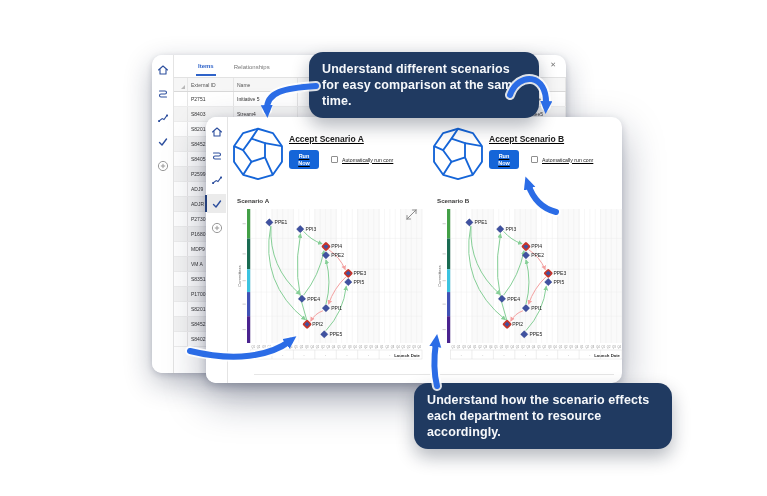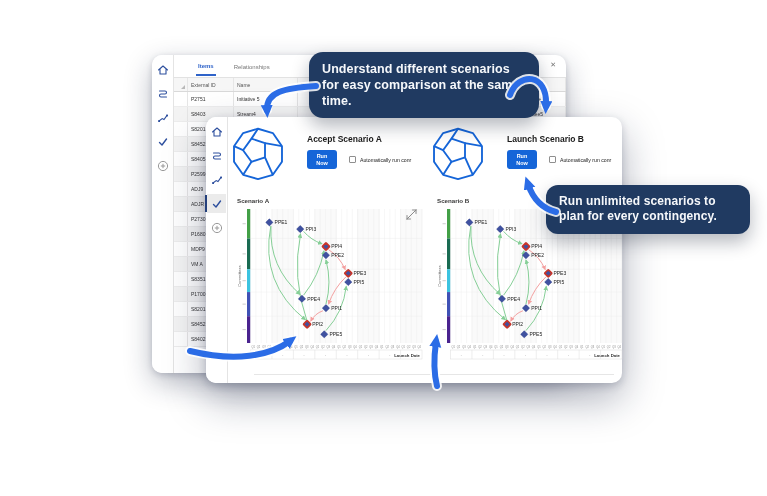--- a/index.html
+++ b/index.html
@@ -29,21 +29,21 @@
   .t-row.alt{background:#f4f4f4;}
   .t-row.head{height:14px;background:#f6f6f6;border-bottom:1px solid #d9d9d9;color:#555;}
   .t-cell{border-right:1px solid #e6e6e6;padding:0 3px;display:flex;align-items:center;overflow:hidden;white-space:nowrap;}
   .corner{position:relative;}
   .corner:after{content:"";position:absolute;right:2px;bottom:2px;border-left:4px solid transparent;border-bottom:4px solid #b9b9b9;}
 
   
   .fw-content{position:absolute;left:22px;top:0;right:0;bottom:0;}
   .panel{position:absolute;top:8px;height:66px;width:198px;display:flex;}
   .panel .dodeca{flex:0 0 56px;}
-  .panel-right{margin-left:21px;padding-top:9px;}
+  .panel-right{margin-left:3px;padding-top:9px;text-decoration:underline;}
   .panel-title{font-size:8.5px;font-weight:bold;color:#1c1c1c;}
   .panel-controls{display:flex;align-items:center;margin-top:6px;}
   .run-btn{width:30px;height:19px;background:#1565d8;border-radius:3px;color:#fff;font-size:5.5px;font-weight:bold;text-align:center;display:flex;align-items:center;justify-content:center;line-height:1.15;padding:1px 4px;}
   .chk{width:7px;height:7px;border:1px solid #8f8f8f;border-radius:1px;margin-left:12px;background:#fff;}
   .chk-label{font-size:5.2px;color:#222;margin-left:4px;white-space:nowrap;}
 
   .chart{position:absolute;top:78px;width:196px;height:172px;}
   .chart-a{left:8px;}
   .chart-b{left:208px;}
   .fw-divider{position:absolute;left:26px;right:8px;bottom:8px;height:1px;background:#e6e6e6;}
@@ -283,21 +283,21 @@
         </div>
       </div>
 
       <div class="panel" style="left:202px;">
         <svg class="dodeca" width="56" height="56" viewBox="0 0 60 60" fill="none" stroke="#1565d8" stroke-width="2" stroke-linejoin="round">
           <path d="M30,4 L45.9,8.6 L55.7,22.7 L55.7,39.3 L45.9,53.4 L30,58 L14.1,53.4 L4.3,39.3 L4.3,22.7 L14.1,8.6 Z"></path>
           <path d="M23,14.6 L37.5,19.4 L37.5,34.6 L23,39.4 L14,27 Z"></path>
           <path d="M23,14.6 L30,4 M37.5,19.4 L55.7,22.7 M37.5,34.6 L45.9,53.4 M23,39.4 L14.1,53.4 M14,27 L4.3,22.7"></path>
         </svg>
         <div class="panel-right">
-          <div class="panel-title">Launch Scenario B</div>
+          <div class="panel-title">Accept Scenario B</div>
           <div class="panel-controls">
             <div class="run-btn">Run Now</div>
             <div class="chk"></div>
             <div class="chk-label">Automatically run conr</div>
           </div>
         </div>
       </div>
 
       <svg class="chart chart-a" id="chart-a" viewBox="0 0 196 172">
           <defs>
@@ -583,21 +583,21 @@
           <text x="132.40625" y="161.2" font-size="3" fill="#aaa" text-anchor="middle">-</text>
           <text x="153.84375" y="161.2" font-size="3" fill="#aaa" text-anchor="middle">-</text>
           <text x="184" y="161.8" font-size="4.3" fill="#333" text-anchor="end" font-weight="bold">Launch Date</text>
         </svg>
 
       <div class="fw-divider"></div>
     </div>
   </div>
 
   <div class="callout co-top">Understand different scenarios for easy comparison at the same time.</div>
-  <div class="callout co-right">Run unlimited scenarios to plan for every contingency.</div>
+  <div class="callout co-bottom">Understand how the scenario effects each department to resource accordingly.</div>
 
   <svg class="arrows" width="767" height="496" viewBox="0 0 767 496">
     <defs>
       <marker id="ah" markerUnits="userSpaceOnUse" markerWidth="18" markerHeight="18" refX="5" refY="6" orient="auto">
         <path d="M0,0 L13,6 L0,12 Z" fill="#2b6ce6"></path>
       </marker>
     </defs>
     <g fill="none" stroke-linecap="round">
       <g stroke="#ffffff" stroke-width="10" opacity=".85">
         <path d="M 316,86 C 284,88 266,92 267,110"></path>

